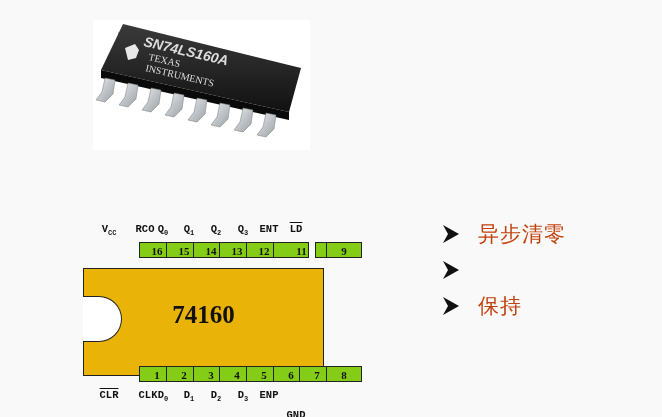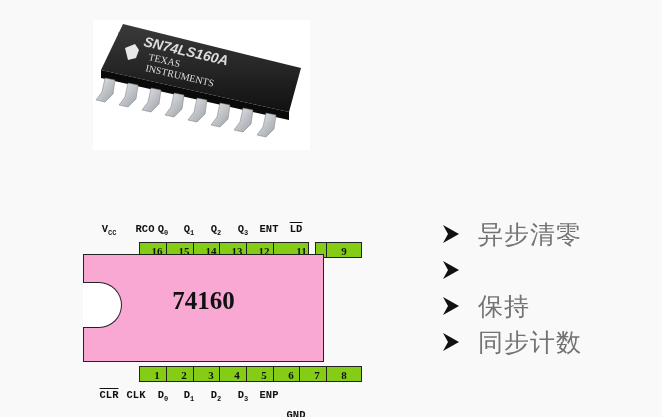--- a/index.html
+++ b/index.html
@@ -1,33 +1,33 @@
 <!DOCTYPE html>
 <html><head>
 <meta charset="utf-8">
 <style>
   html,body{margin:0;padding:0;}
   body{width:662px;height:417px;background:#f9f9f9;position:relative;overflow:hidden;font-family:"Liberation Serif",serif;}
   .photo{position:absolute;left:93px;top:20px;width:217px;height:130px;background:#ffffff;}
   .photo svg{display:block;}
-  .chip{position:absolute;left:83px;top:254px;width:239px;height:106px;border:1.5px solid #222;background:#f9a8d4;}
+  .chip{position:absolute;left:83px;top:268px;width:239px;height:106px;border:1.5px solid #222;background:#eab308;}
   .notch{position:absolute;left:-1.5px;top:27px;width:38px;height:44px;border:1.5px solid #222;border-left:none;border-radius:0 24px 24px 0;background:#fff;}
   .chip-label{position:absolute;left:0;right:0;top:32px;text-align:center;font-weight:bold;font-size:25px;color:#111;font-family:"Liberation Serif",serif;}
   .pin{position:absolute;width:36px;height:16px;border:1.2px solid #222;background:#84cc16;font-size:11px;font-weight:bold;text-align:center;line-height:17px;color:#111;box-sizing:border-box;margin-left:36px;}
   .pin.top{top:242px;}
   .pin.bot{top:366px;}
   .plabel{position:absolute;font-size:10.5px;font-weight:bold;color:#111;white-space:nowrap;transform:translateX(-50%);font-family:Liberation Mono, monospace;}
   .plabel.top{top:223px;}
   .plabel.bot{top:389px;}
   .over{text-decoration:overline;}
   sub{font-size:7px;}
   .bullets{position:absolute;left:442px;top:216px;}
   .bullet{display:flex;align-items:center;height:36px;}
   .arrow{width:18px;height:20px;margin-right:18px;}
-  .btext{font-family:Liberation Sans, sans-serif;font-size:25px;color:#737373;letter-spacing:1px;}
+  .btext{font-family:Liberation Sans, sans-serif;font-size:21px;color:#c2410c;letter-spacing:1px;}
 </style>
 </head>
 <body>
 
 <div class="photo">
   <svg width="217" height="130" viewBox="0 0 217 130">
     <defs>
       <linearGradient id="body" x1="0" y1="0" x2="0" y2="1">
         <stop offset="0" stop-color="#3a3a3a"></stop>
         <stop offset="1" stop-color="#111"></stop>
@@ -84,21 +84,21 @@
       <div class="plabel top over" style="left: 296px;"><span>LD</span></div>
     </div>
   <div class="chip">
     <div class="notch"></div>
     <div class="chip-label">74160</div>
   </div>
   <div id="bot-pins">
       <div class="pin bot" style="left: 103px;">1</div>
       <div class="plabel bot over" style="left: 109px;"><span>CLR</span></div>
       <div class="pin bot" style="left: 130px;">2</div>
-      <div class="plabel bot" style="left: 136px;"><span>CLK</span></div>
+      <div class="plabel bot" style="left: 148px;"><span>CLK</span></div>
       <div class="pin bot" style="left: 157px;">3</div>
       <div class="plabel bot" style="left: 163px;"><span>D</span><sub>0</sub></div>
       <div class="pin bot" style="left: 183px;">4</div>
       <div class="plabel bot" style="left: 189px;"><span>D</span><sub>1</sub></div>
       <div class="pin bot" style="left: 210px;">5</div>
       <div class="plabel bot" style="left: 216px;"><span>D</span><sub>2</sub></div>
       <div class="pin bot" style="left: 237px;">6</div>
       <div class="plabel bot" style="left: 243px;"><span>D</span><sub>3</sub></div>
       <div class="pin bot" style="left: 263px;">7</div>
       <div class="plabel bot" style="left: 269px;"><span>ENP</span></div>
@@ -118,19 +118,13 @@
     <svg class="arrow" viewBox="0 0 18 20">
         <path d="M1,1 L17,10 L1,19 L6,10 Z" fill="#111"></path>
       </svg>
   </div>
   <div class="bullet">
     <svg class="arrow" viewBox="0 0 18 20">
         <path d="M1,1 L17,10 L1,19 L6,10 Z" fill="#111"></path>
       </svg>
     <span class="btext">保持</span>
   </div>
-  <div class="bullet">
-    <svg class="arrow" viewBox="0 0 18 20">
-        <path d="M1,1 L17,10 L1,19 L6,10 Z" fill="#111"></path>
-      </svg>
-    <span class="btext">同步计数</span>
-  </div>
 </div>
 
 </body></html>

